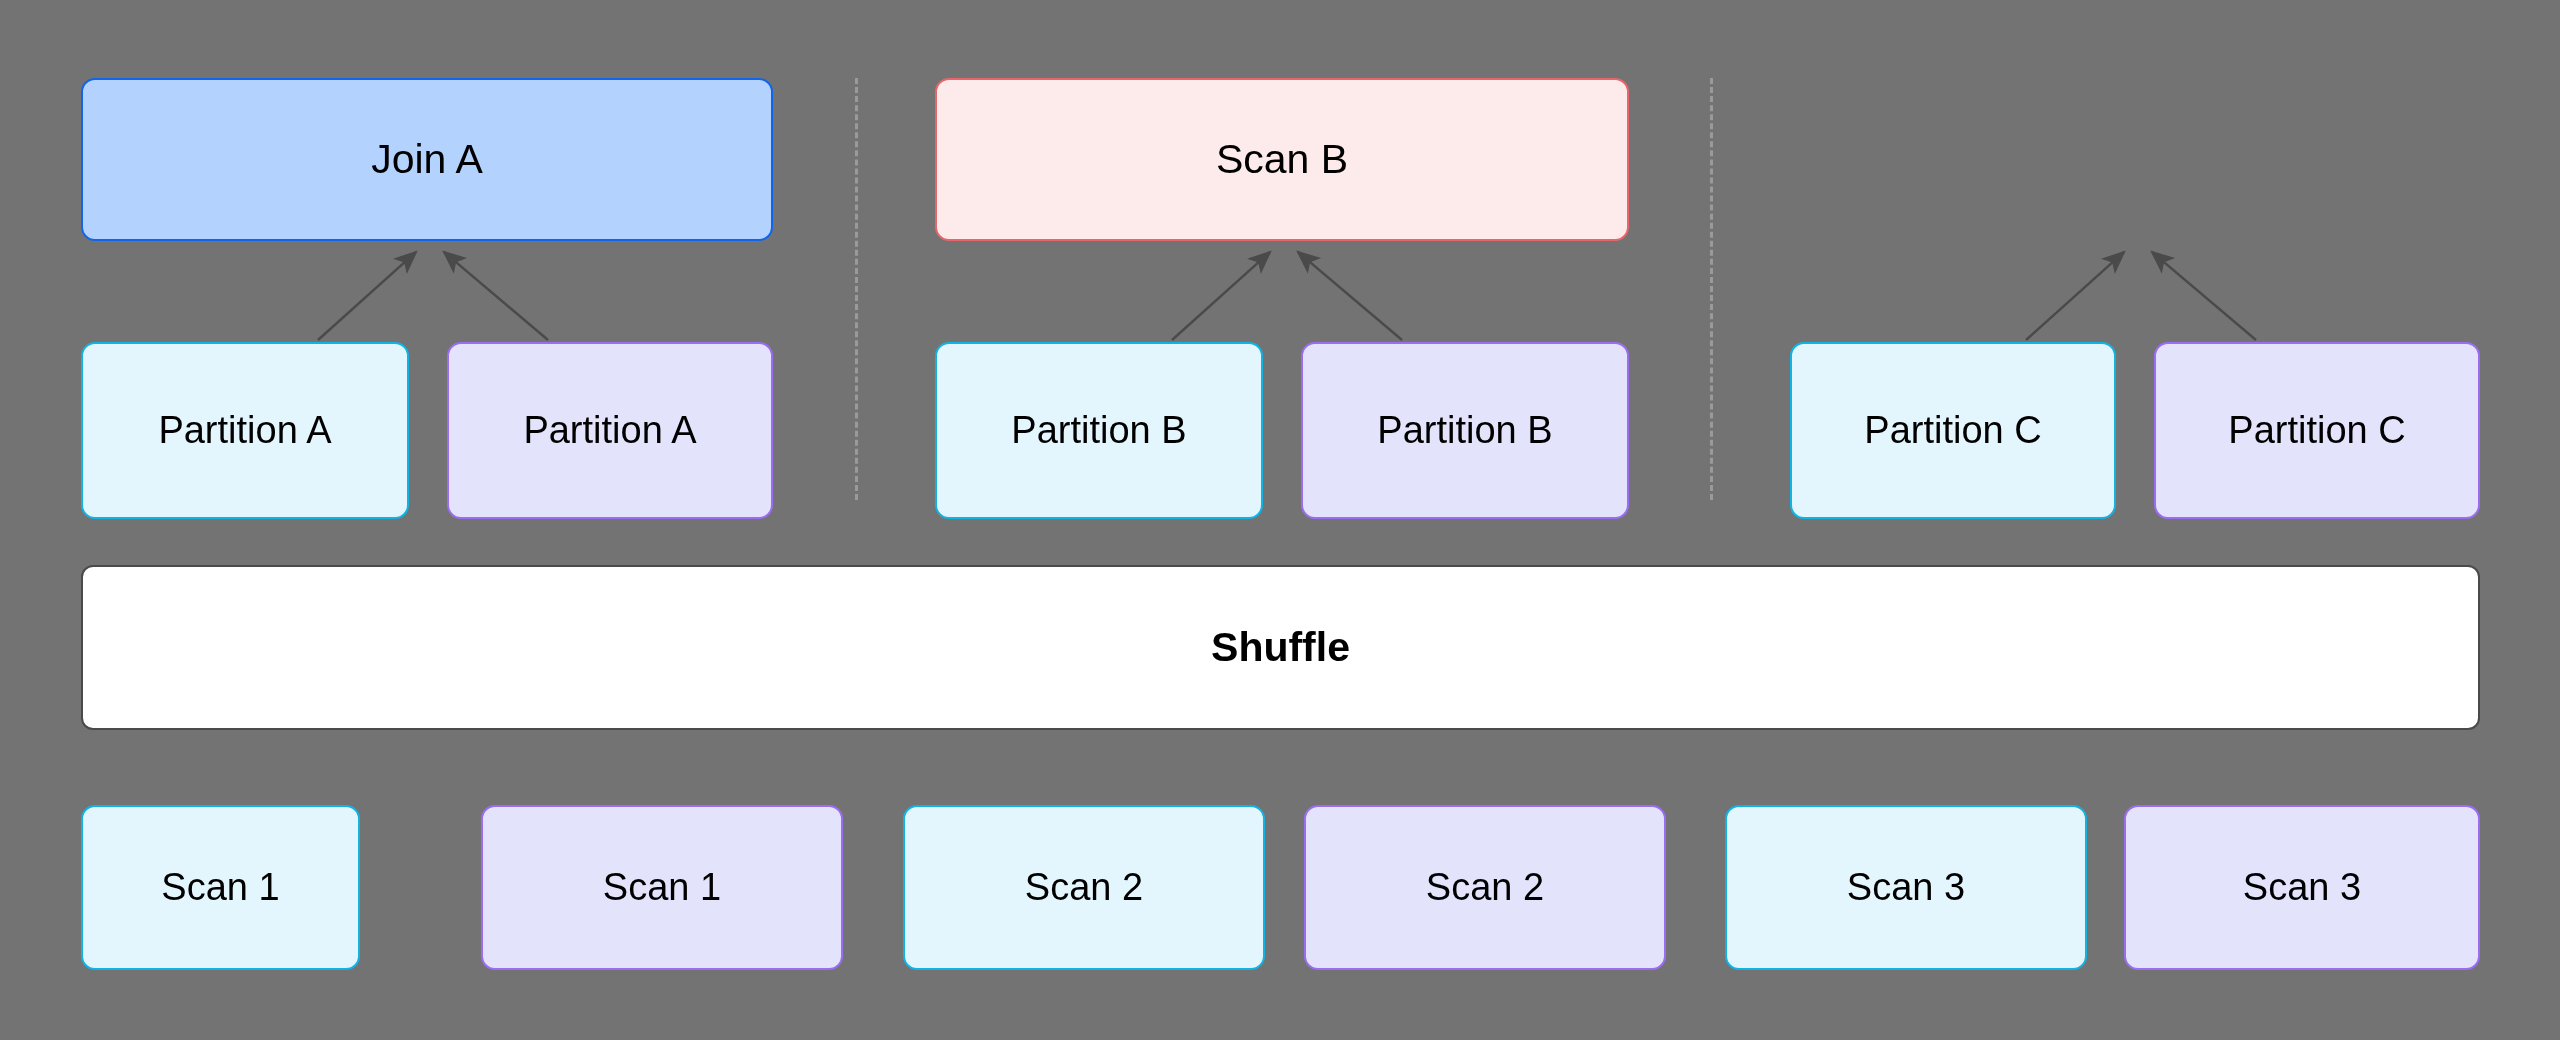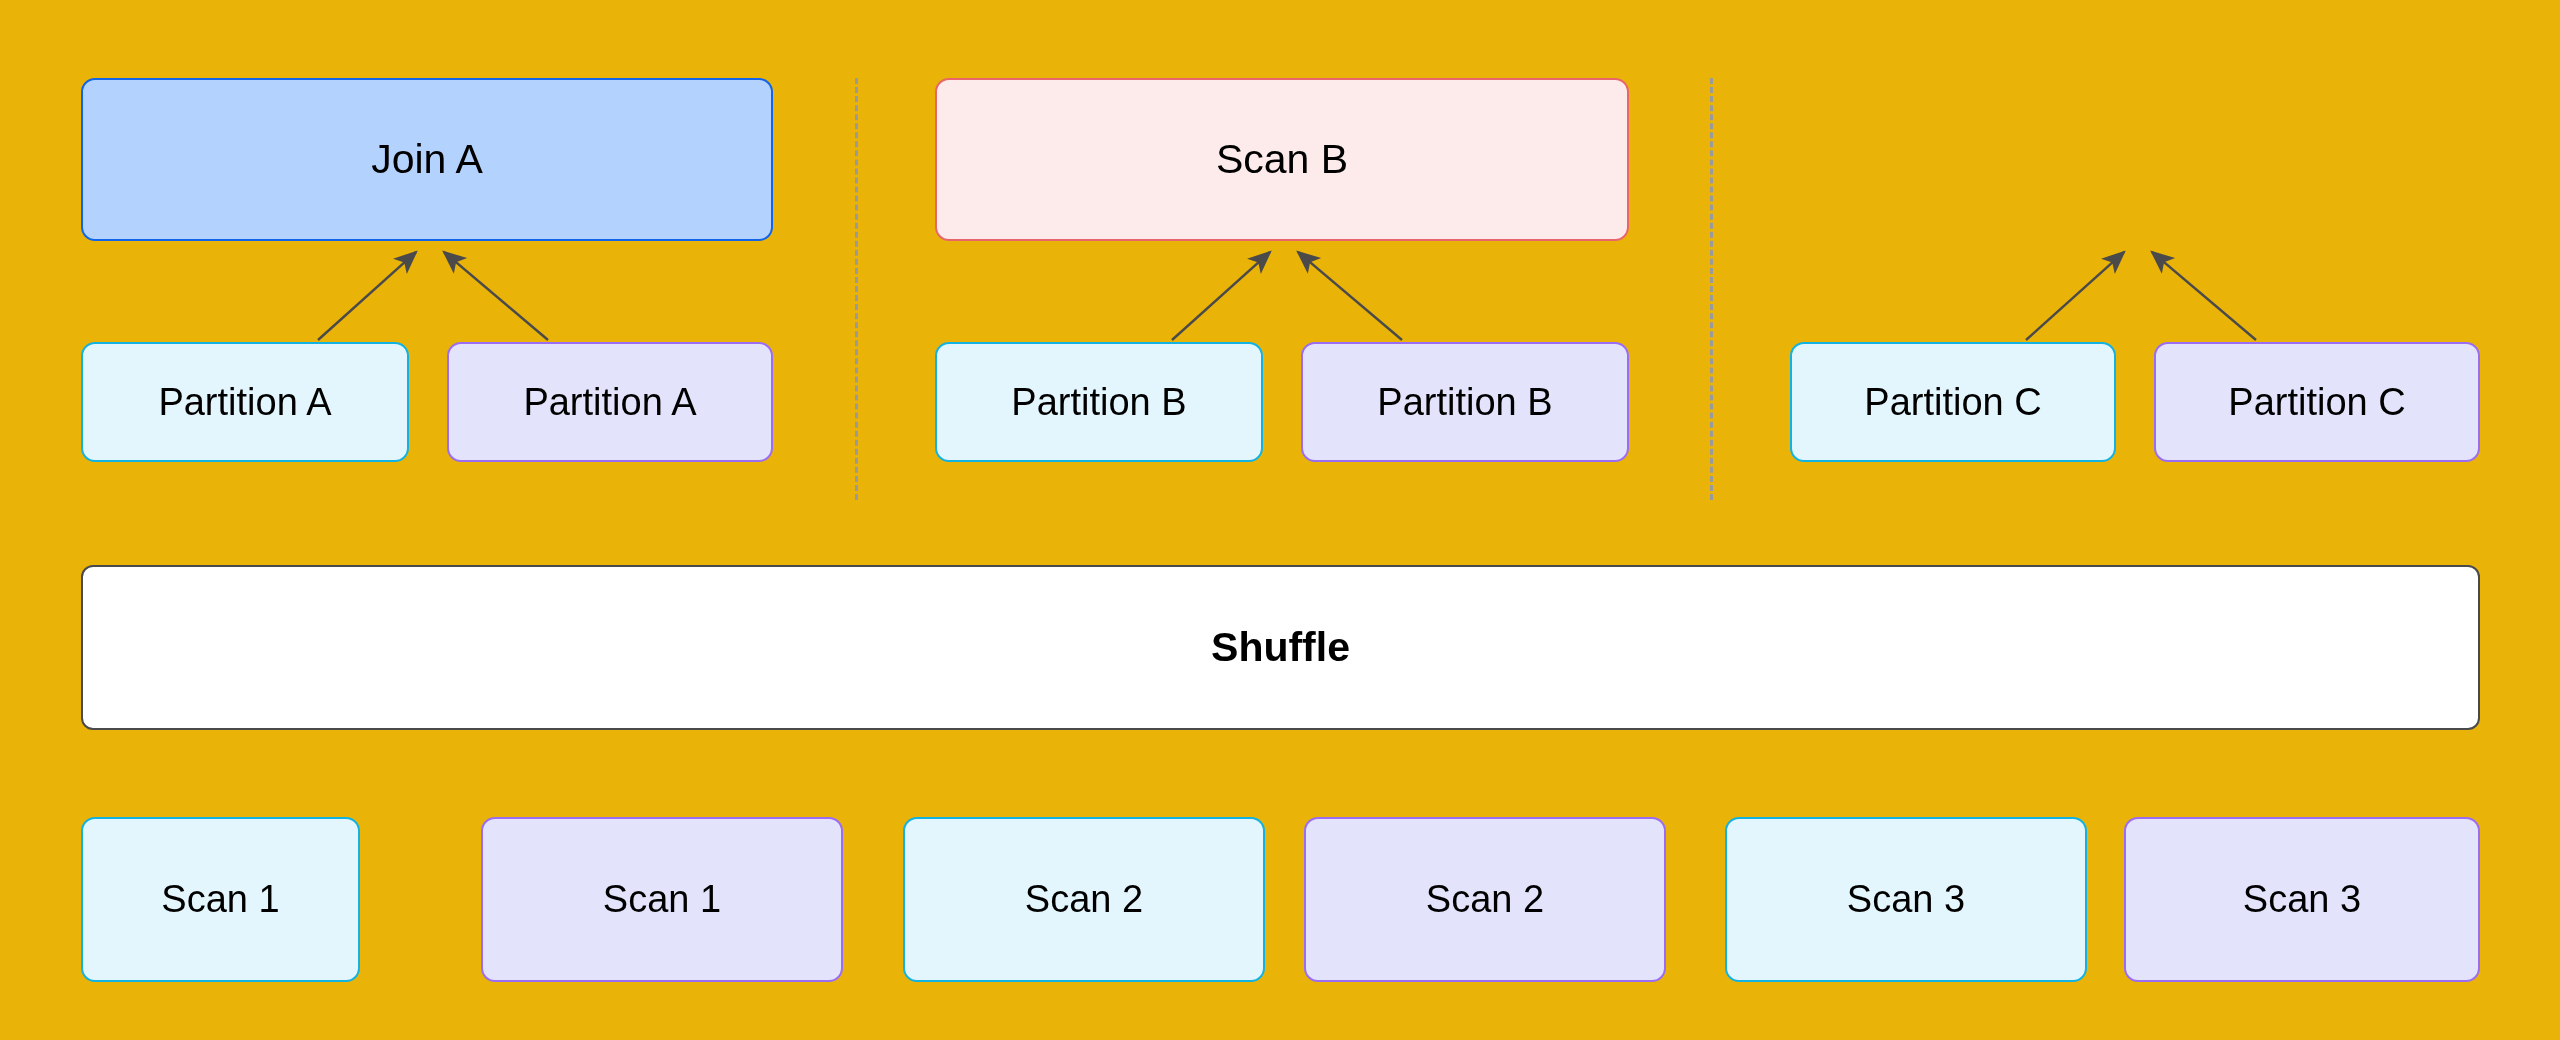--- a/index.html
+++ b/index.html
@@ -10,21 +10,21 @@
   body {
     width: 2560px;
     height: 1040px;
     font-family: "Liberation Sans", sans-serif;
     overflow: hidden;
   }
   .canvas {
     position: relative;
     width: 2560px;
     height: 1040px;
-    background: #eab308;
+    background: #737373;
   }
 
   
   .node {
     position: absolute;
     box-sizing: border-box;
     display: flex;
     align-items: center;
     justify-content: center;
     text-align: center;
@@ -56,21 +56,21 @@
   .join-c {
     left: 1790px;
     width: 690px;
     background: #F7F7F7;
     border-color: #4A4A4A;
   }
 
   
   .partition {
     top: 342px;
-    height: 120px;
+    height: 177px;
     font-size: 38px;
     border-radius: 14px;
   }
   .p-cyan {
     background: #E4F6FD;
     border-color: #12B3E3;
   }
   .p-purple {
     background: #E3E4FC;
     border-color: #9B6DF3;
@@ -94,21 +94,20 @@
     font-weight: bold;
     border-radius: 12px;
   }
 
   
   .scan {
     top: 805px;
     height: 165px;
     font-size: 38px;
     border-radius: 14px;
-    margin-top: 12px;
   }
   .s1 { left: 81px;   width: 279px; }
   .s2 { left: 481px;  width: 362px; }
   .s3 { left: 903px;  width: 362px; }
   .s4 { left: 1304px; width: 362px; }
   .s5 { left: 1725px; width: 362px; }
   .s6 { left: 2124px; width: 356px; }
 
   
   .divider {

